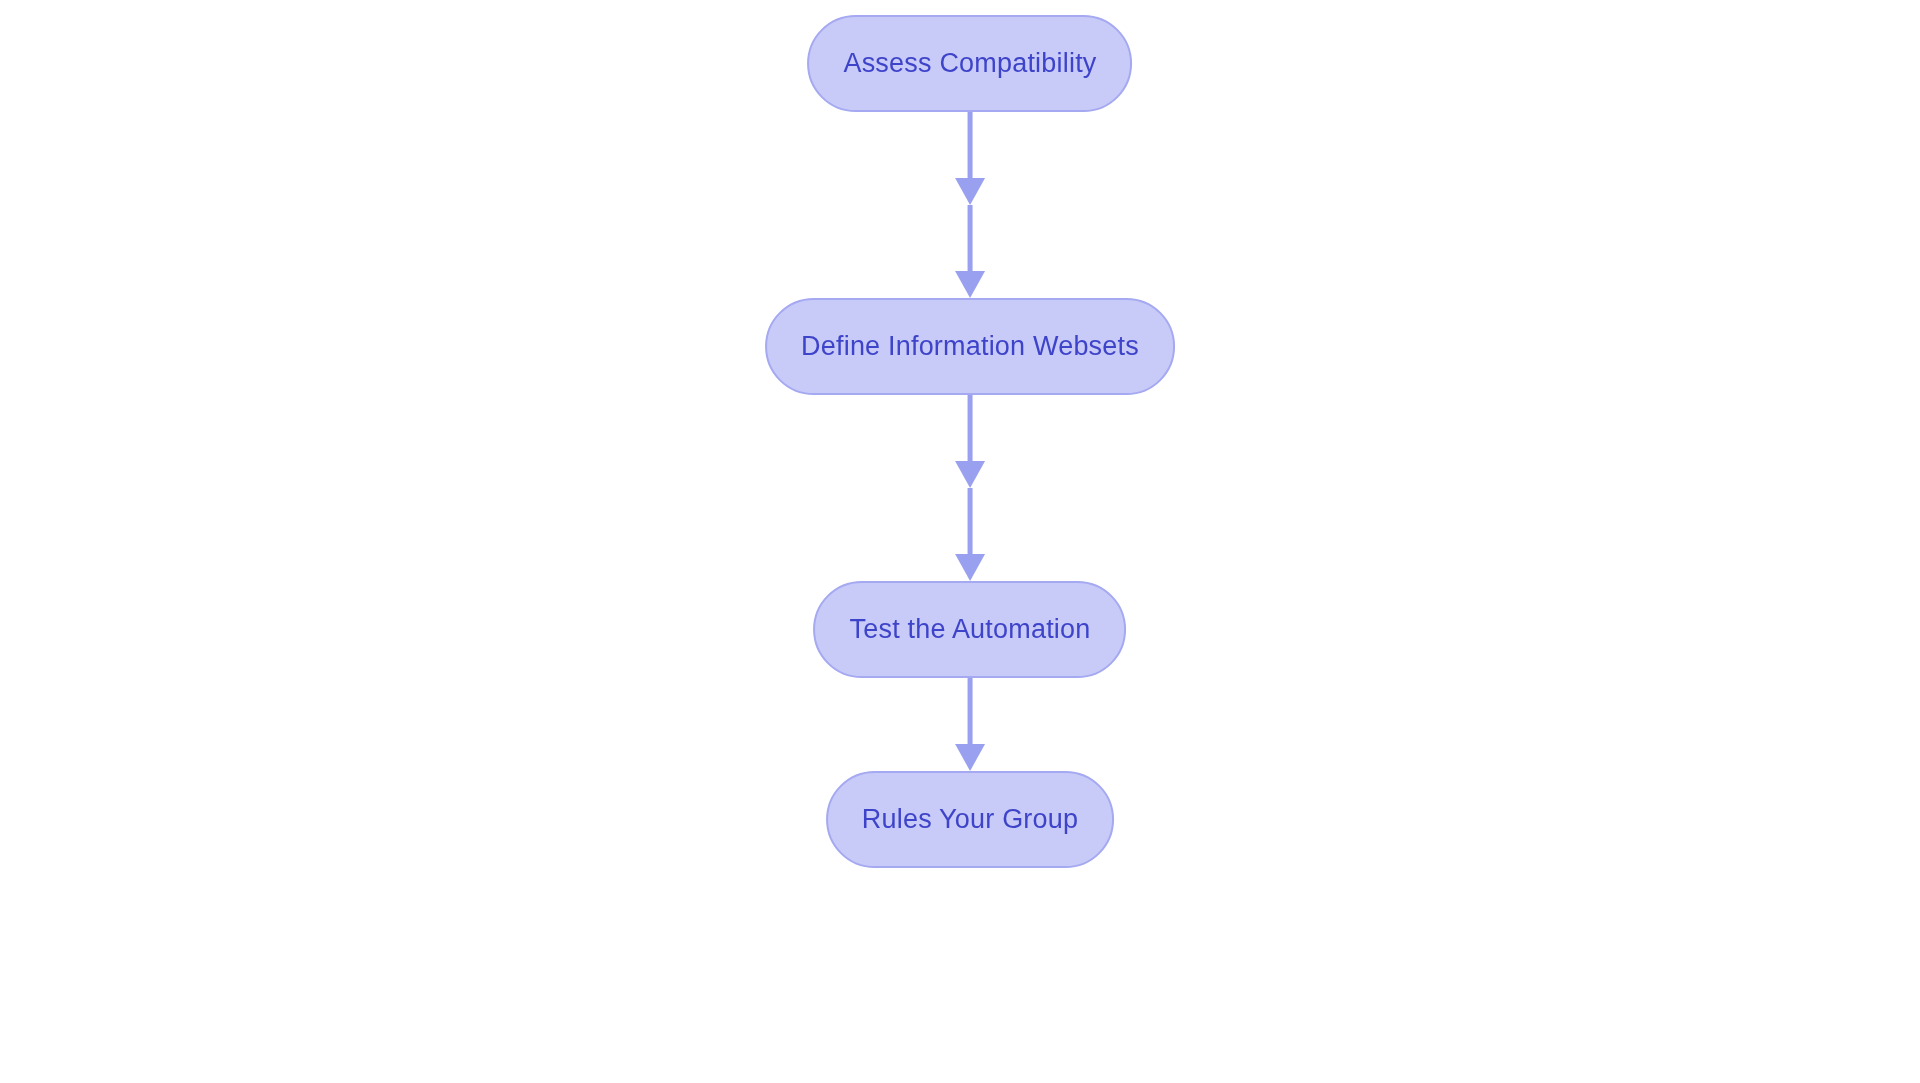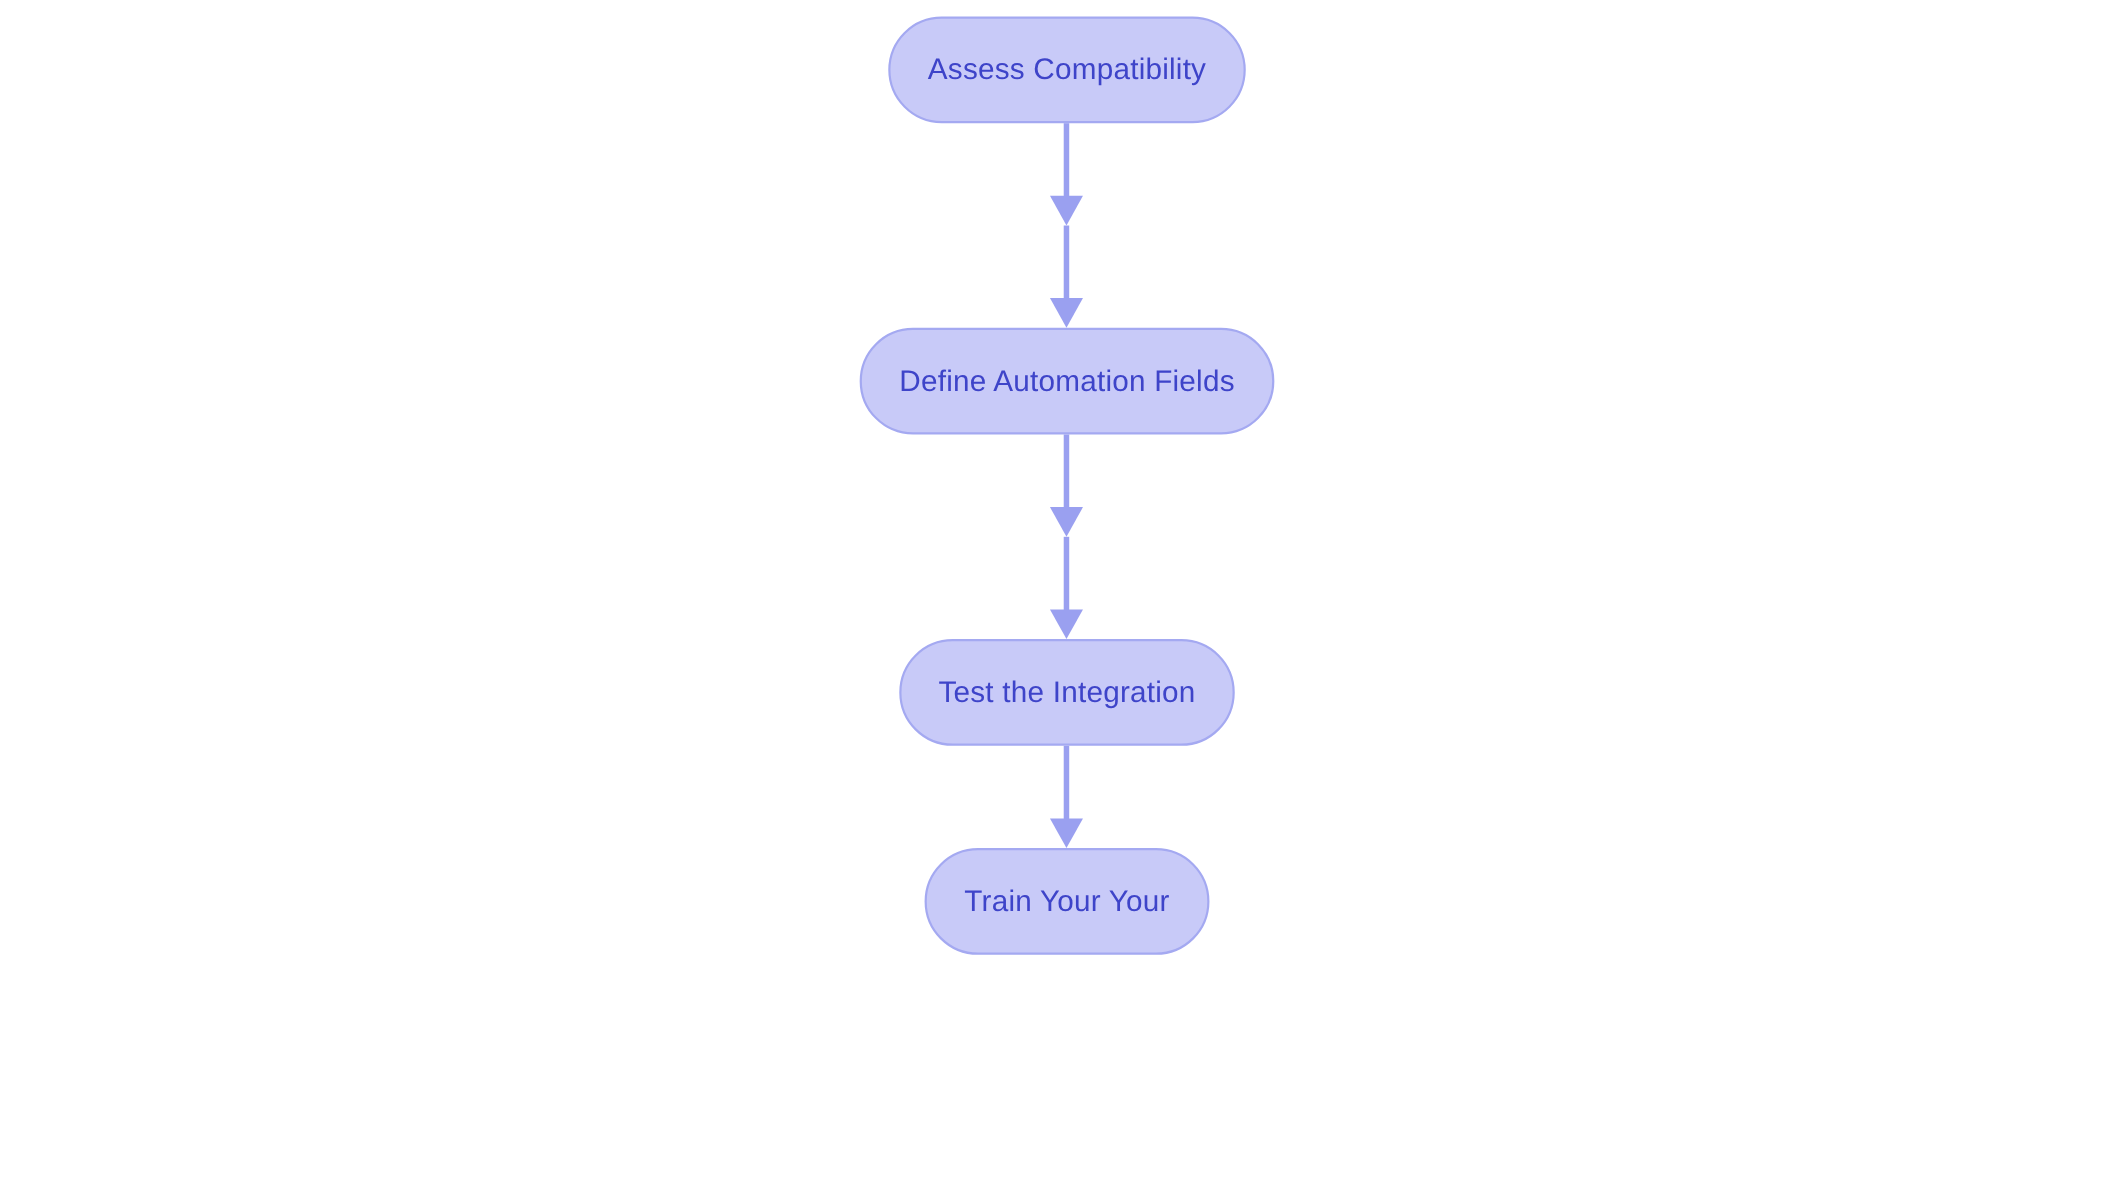--- a/index.html
+++ b/index.html
@@ -94,41 +94,41 @@
       <div class="connector-head"></div>
     </div>
 
 
     <div class="connector">
       <div class="connector-line"></div>
       <div class="connector-head"></div>
     </div>
 
     <div class="node">
-      <span class="node-label">Define Automation Fields</span>
+      <span class="node-label">Define Information Websets</span>
     </div>
 
     <div class="connector">
       <div class="connector-line"></div>
       <div class="connector-head"></div>
     </div>
 
 
     <div class="connector">
       <div class="connector-line"></div>
       <div class="connector-head"></div>
     </div>
 
     <div class="node">
-      <span class="node-label">Test the Integration</span>
+      <span class="node-label">Test the Automation</span>
     </div>
 
     <div class="connector">
       <div class="connector-line"></div>
       <div class="connector-head"></div>
     </div>
 
     <div class="node">
-      <span class="node-label">Train Your Your</span>
+      <span class="node-label">Rules Your Group</span>
     </div>
 
   </div>
 </div>
 
 </body></html>

